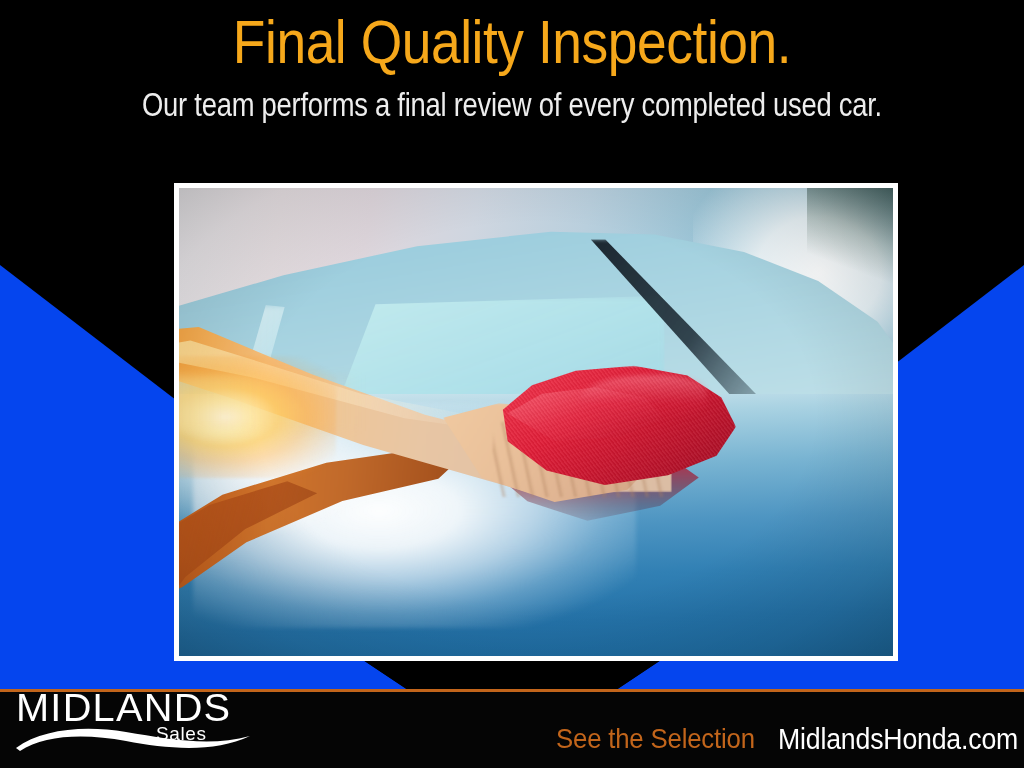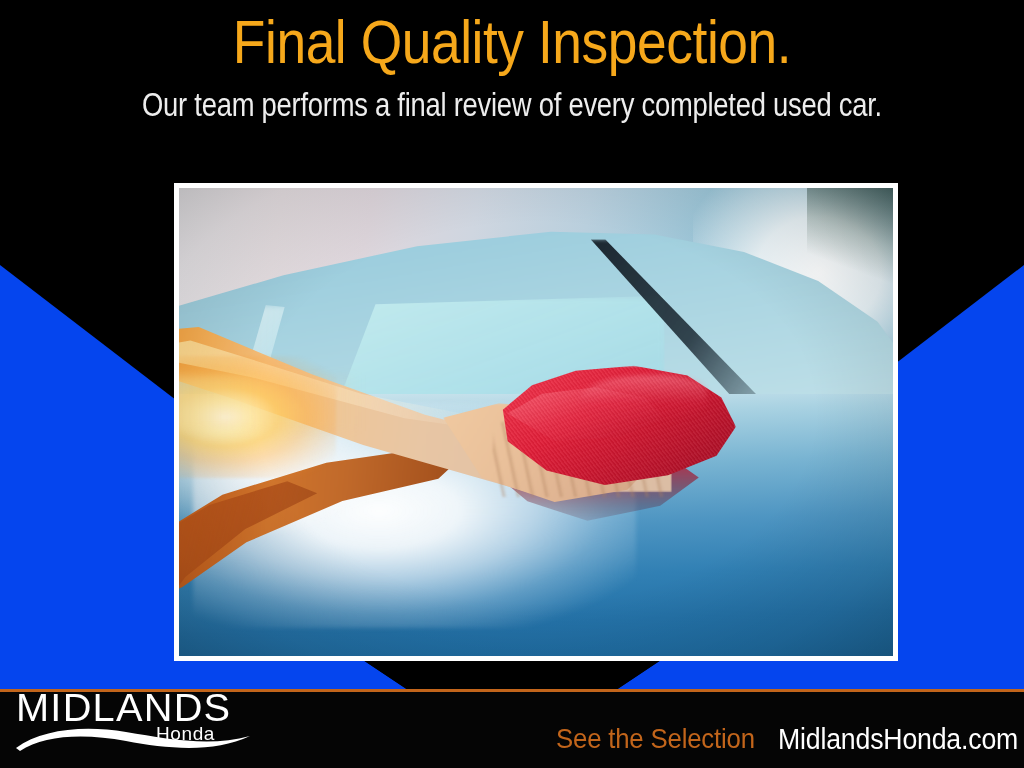--- a/index.html
+++ b/index.html
@@ -559,21 +559,21 @@
 
       <div class="ph-vignette"></div>
     </div>
   </div>
 
   <div class="footer-rule"></div>
   <div class="footer"></div>
 
   <div class="logo">
     <div class="logo-word">MIDLANDS</div>
-    <div class="logo-sub">Honda</div>
+    <div class="logo-sub">Sales</div>
     <svg class="logo-swoosh" viewBox="0 0 238 30">
       <path d="M2 25 C 28 6, 70 2, 112 9 C 154 16, 196 24, 236 13 C 200 30, 154 26, 112 18 C 70 10, 30 12, 6 28 Z" fill="#ffffff"></path>
     </svg>
   </div>
 
 
   <div class="footer-selection">
     <span class="f-label">See the Selection</span><span class="f-value thin">MidlandsHonda.com</span>
   </div>
 

